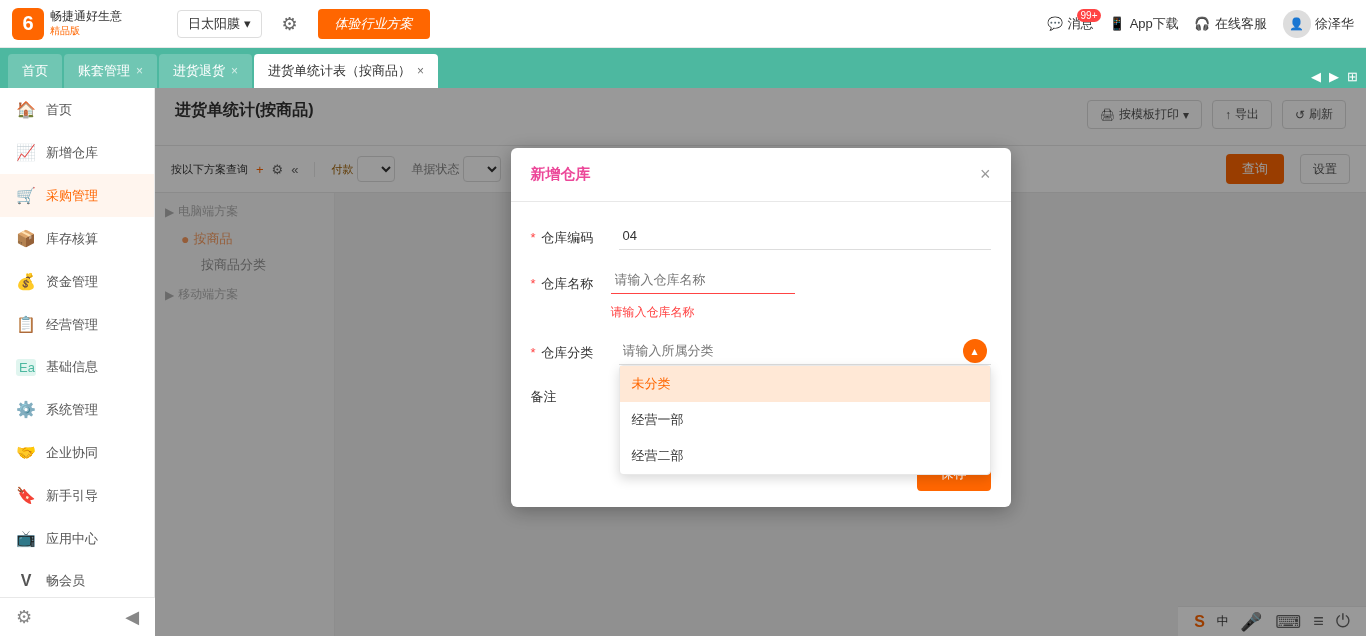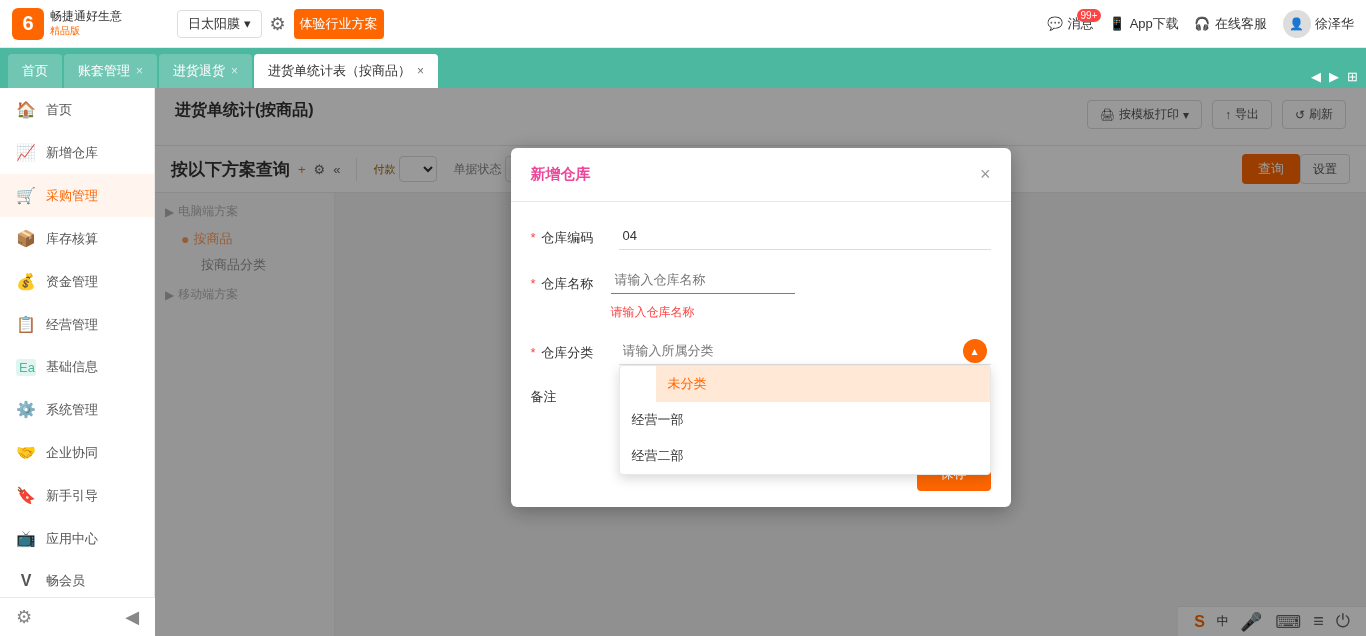--- a/index.html
+++ b/index.html
@@ -27,37 +27,38 @@
       border-radius: 6px;
       display: flex; align-items: center; justify-content: center;
       color: #fff; font-size: 18px; font-weight: bold;
     }
     .logo-text { font-size: 12px; color: #333; line-height: 1.3; }
     .logo-sub { font-size: 10px; color: #ff6600; }
     .topbar-center {
       flex: 1;
       display: flex;
       align-items: center;
+      gap: 12px;
       padding-left: 10px;
     }
     .store-selector {
       display: flex; align-items: center; gap: 4px;
       border: 1px solid #ddd; border-radius: 4px;
       padding: 4px 10px; cursor: pointer; background: #fff;
       font-size: 13px; color: #333;
     }
     .gear-btn {
       width: 32px; height: 32px;
       display: flex; align-items: center; justify-content: center;
       cursor: pointer; color: #666; font-size: 18px;
     }
     .trial-btn {
       background: #ff6600; color: #fff;
       border: none; border-radius: 4px;
-      padding: 6px 6px; cursor: pointer; font-size: 13px;
+      padding: 6px 17px; cursor: pointer; font-size: 13px; font-style: italic;
     }
     .topbar-right {
       display: flex; align-items: center; gap: 16px;
     }
     .topbar-right-item {
       display: flex; align-items: center; gap: 4px;
       color: #333; font-size: 13px; cursor: pointer; position: relative;
     }
     .badge {
       background: #ff4444; color: #fff;
@@ -218,21 +219,21 @@
       width: 100%;
       background: #fff;
       border: 1px solid #e8e8e8;
       border-radius: 4px;
       box-shadow: 0 4px 12px rgba(0,0,0,0.15);
       z-index: 200;
     }
     .dropdown-item {
       padding: 9px 12px; font-size: 13px; color: #333; cursor: pointer;
     }
-    .dropdown-item.selected { background: #ffe8d6; color: #ff6600; margin-left: 36px; }
+    .dropdown-item.selected { background: #ffe8d6; color: #ff6600; }
     .modal-footer {
       padding: 12px 20px 16px;
       display: flex; justify-content: flex-end; gap: 10px;
     }
     .btn-save {
       background: #ff6600; color: #fff; border: none;
       padding: 8px 24px; border-radius: 4px; cursor: pointer; font-size: 13px;
     }
   </style>
 </head>
@@ -368,39 +369,39 @@
         </button>
         <button class="btn-outline">
           <span>↺</span>
           <span>刷新</span>
         </button>
       </div>
     </div>
 
     <div style="background:#fff; padding: 8px 16px; display:flex; gap:16px; align-items:center; border-bottom:1px solid #e8e8e8;">
       <div style="border-right:1px solid #e8e8e8; padding-right:16px; display:flex; gap:8px; align-items:center;">
-        <span style="font-size:17px; color:#333;font-weight:bold;">按以下方案查询</span>
+        <span style="font-size:11px; color:#333;">按以下方案查询</span>
         <span style="cursor:pointer; color:#ff6600;">+</span>
         <span style="cursor:pointer; color:#666;">⚙</span>
         <span style="cursor:pointer; color:#666;">«</span>
       </div>
       <div style="display:flex; gap:16px; align-items:center; flex:1;">
         <div style="display:flex; gap:4px; align-items:center;">
           <span style="font-size:11px; color:#a16207;">付款</span>
           <select class="filter-select"></select>
         </div>
         <div style="display:flex; gap:4px; align-items:center;">
           <span style="font-size:12px; color:#888;">单据状态</span>
           <select class="filter-select"></select>
         </div>
         <div style="display:flex; gap:4px; align-items:center;">
           <span style="font-size:12px; color:#888;">商品</span>
           <span style="color:#888; font-size:12px;">···</span>
         </div>
-        <div style="margin-left:auto; display:flex; gap:0;">
+        <div style="margin-left:auto; display:flex; gap:16px;">
           <button class="btn-primary">查询</button>
           <button class="btn-outline">设置</button>
         </div>
       </div>
     </div>
 
     <div style="display:flex; height:calc(100% - 95px);">
 
       <div style="width:180px; background:#fff; border-right:1px solid #e8e8e8; padding:10px; opacity:0.6;">
         <div style="font-size:12px; color:#888; margin-bottom:6px; display:flex; align-items:center; gap:4px;">

